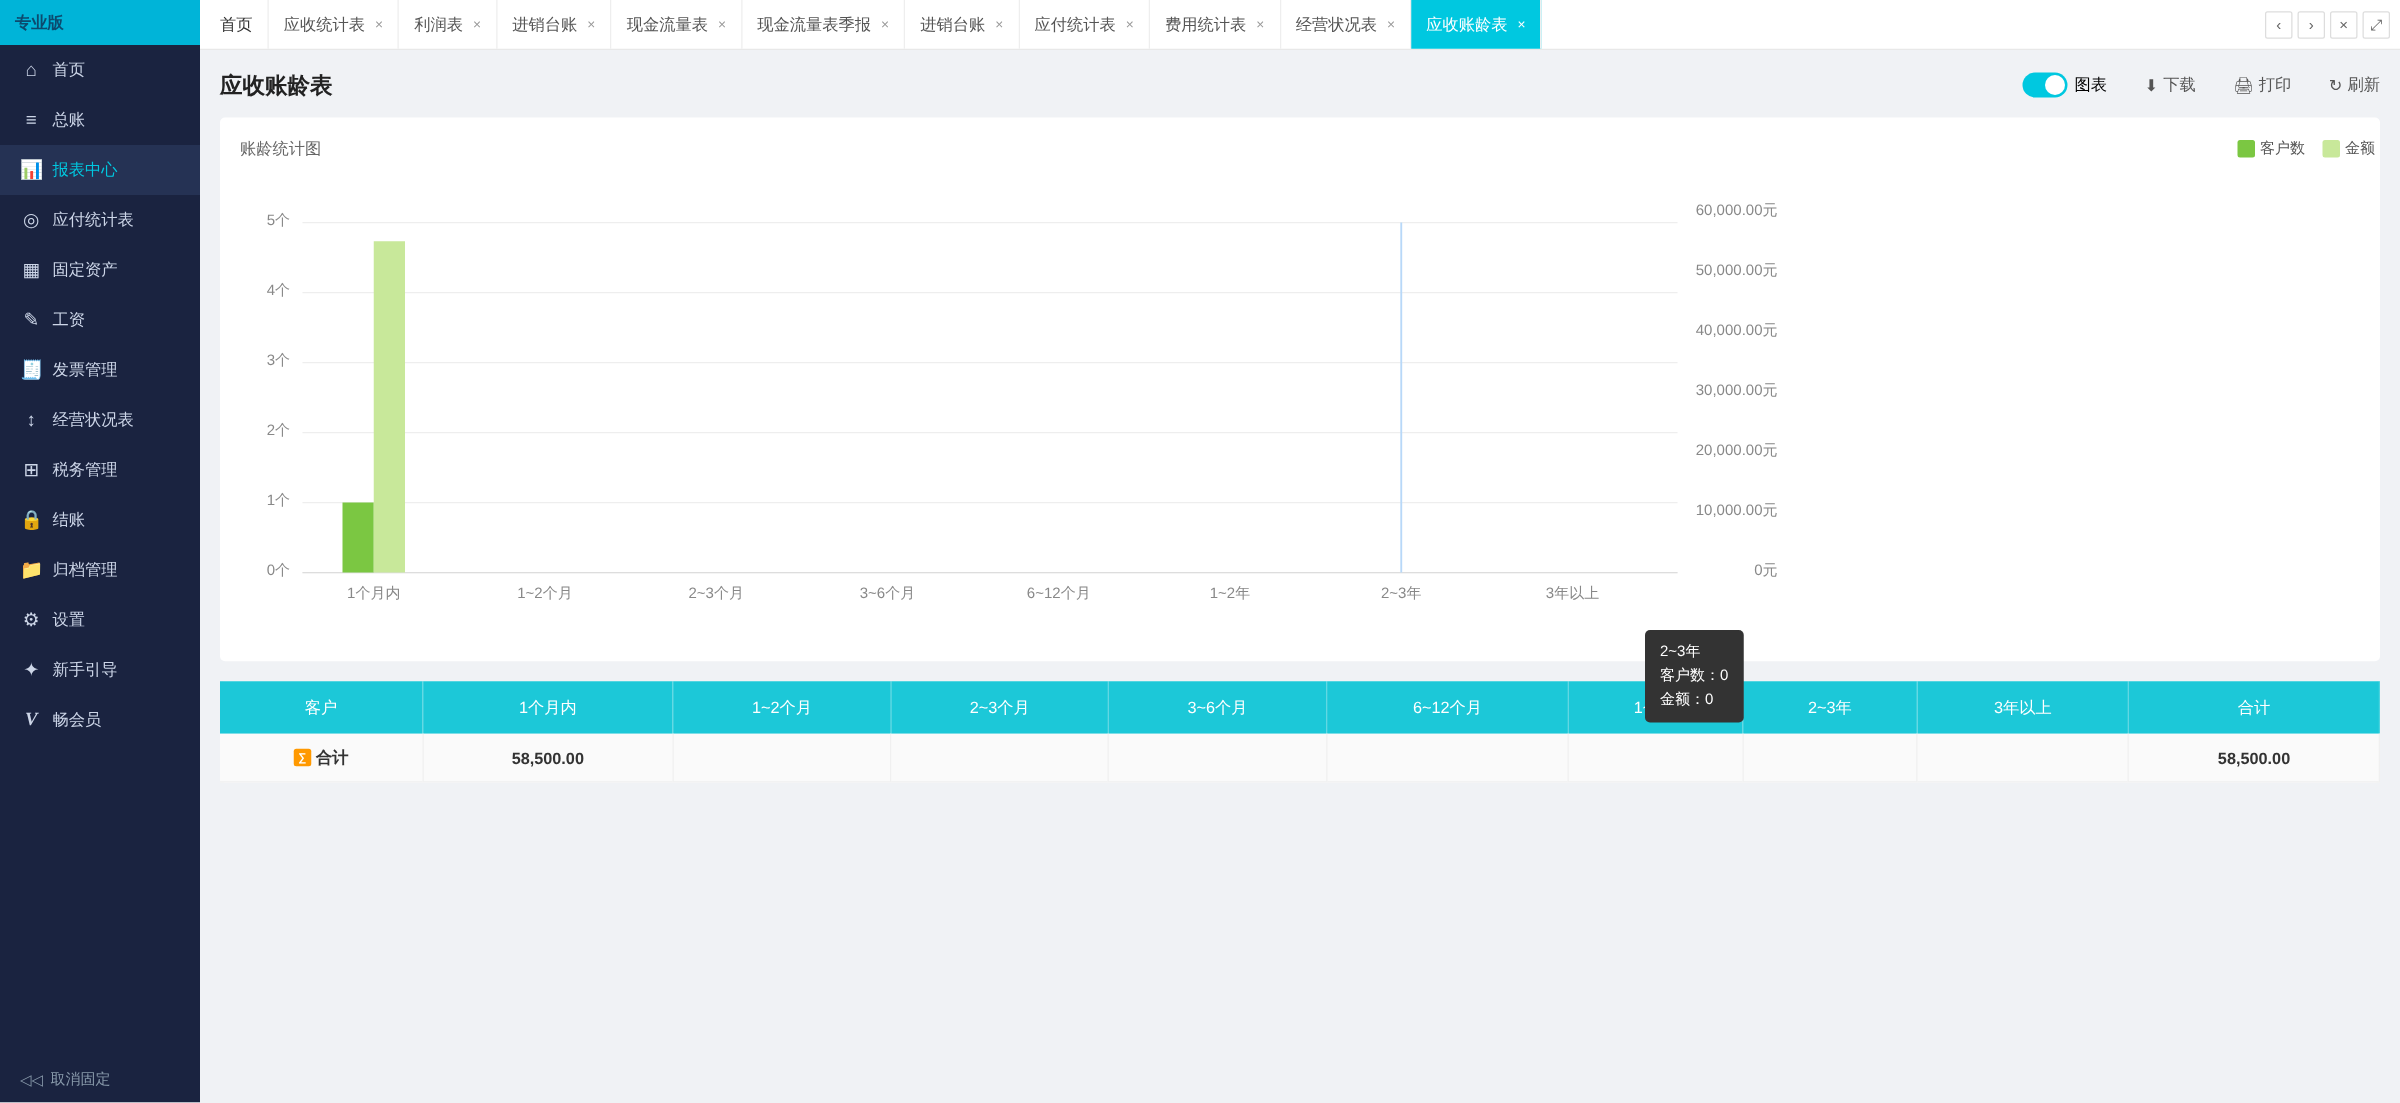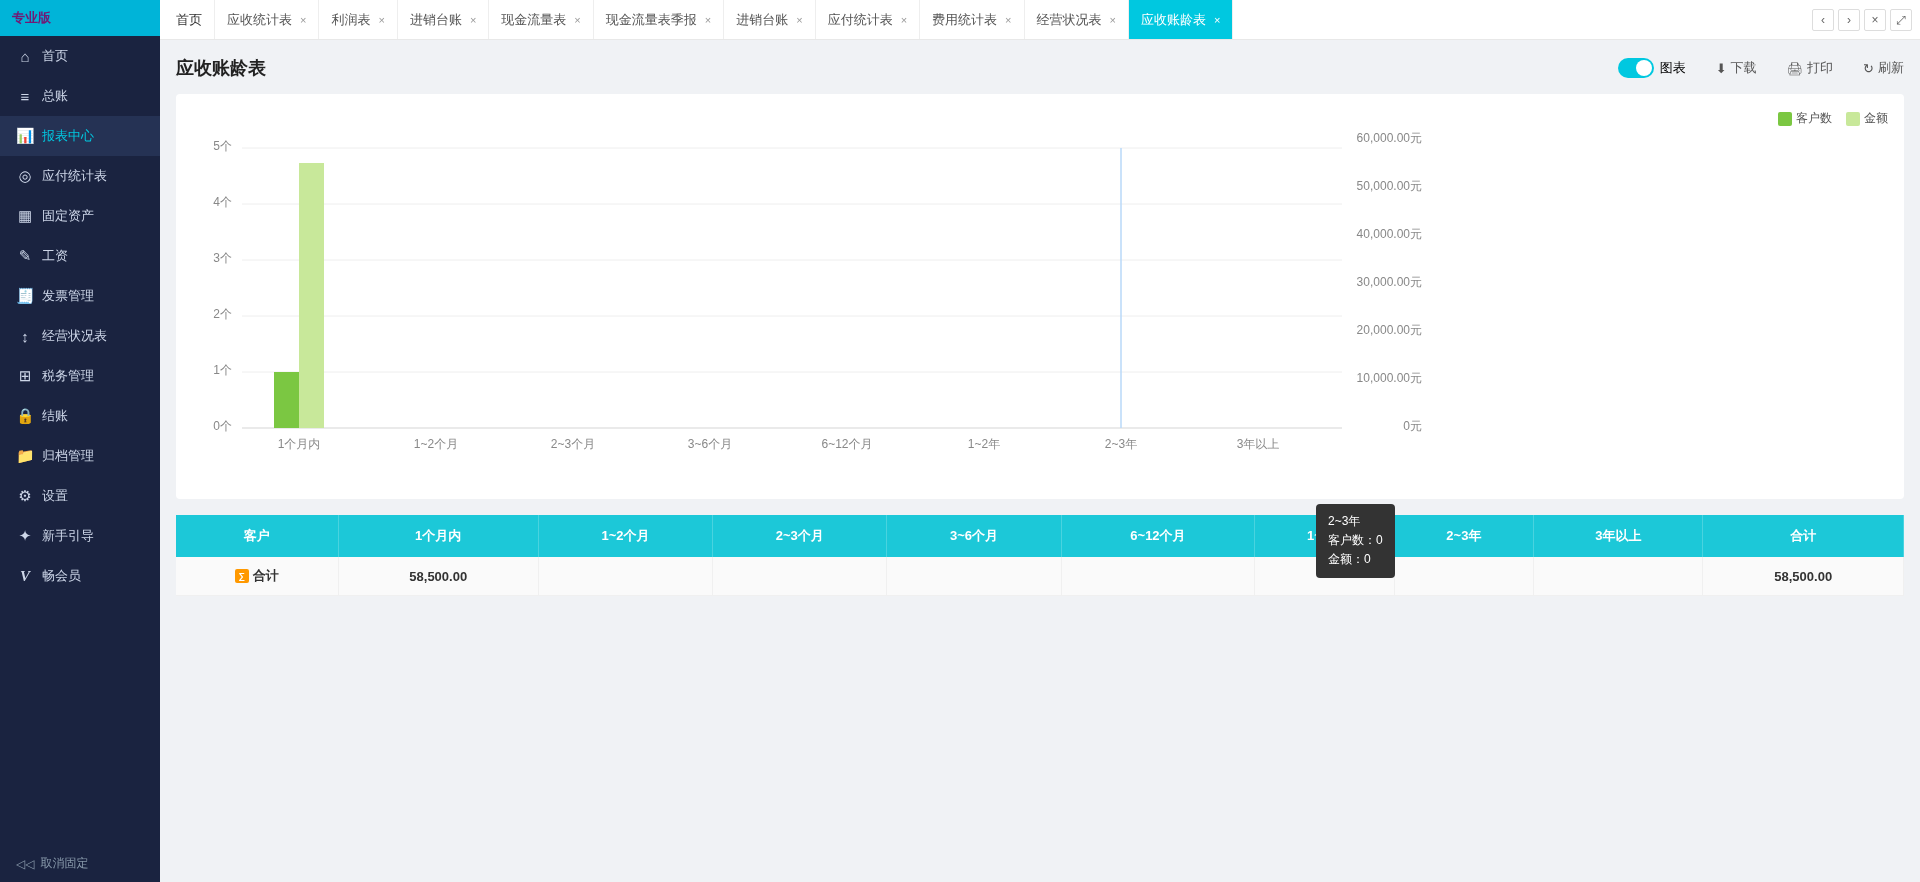--- a/index.html
+++ b/index.html
@@ -16,21 +16,21 @@
       height: 100%;
     }
     .sidebar-logo {
       background: #00b4d8;
       height: 36px;
       display: flex;
       align-items: center;
       padding: 0 12px;
       font-size: 13px;
       font-weight: bold;
-      color: #701a75;
+      color: #0c4a6e;
     }
     .sidebar-item {
       display: flex;
       align-items: center;
       padding: 11px 16px;
       cursor: pointer;
       color: #cdd6e8;
       font-size: 13px;
       gap: 8px;
     }
@@ -177,21 +177,21 @@
       position: relative;
     }
     .chart-title {
       font-size: 13px;
       color: #666;
       margin-bottom: 12px;
     }
     .legend {
       position: absolute;
       top: 16px;
-      right: 16px;
+      right: 4px;
       display: flex;
       align-items: center;
       gap: 14px;
       font-size: 12px;
       color: #555;
     }
     .legend-item {
       display: flex;
       align-items: center;
       gap: 4px;
@@ -217,21 +217,21 @@
     .data-table {
       width: 100%;
       border-collapse: collapse;
     }
     .data-table thead tr {
       background: #1cc8d8;
       color: white;
     }
     .data-table thead th {
       padding: 12px 8px;
-      font-weight: 700;
+      font-weight: 400;
       font-size: 13px;
       text-align: center;
       border-right: 1px solid rgba(255,255,255,0.2);
     }
     .data-table tbody tr {
       border-bottom: 1px solid #f0f0f0;
     }
     .data-table tbody td {
       padding: 10px 8px;
       font-size: 13px;
@@ -405,20 +405,21 @@
           <span>打印</span>
         </div>
         <div class="action-btn">
           <span>↻</span>
           <span>刷新</span>
         </div>
       </div>
     </div>
 
     <div class="chart-area">
+      <div class="chart-title">账龄统计图</div>
       <div class="legend">
         <div class="legend-item">
           <div class="legend-box" style="background:#7bc742;"></div>
           <span>客户数</span>
         </div>
         <div class="legend-item">
           <div class="legend-box" style="background:#c8e89a;"></div>
           <span>金额</span>
         </div>
       </div>

